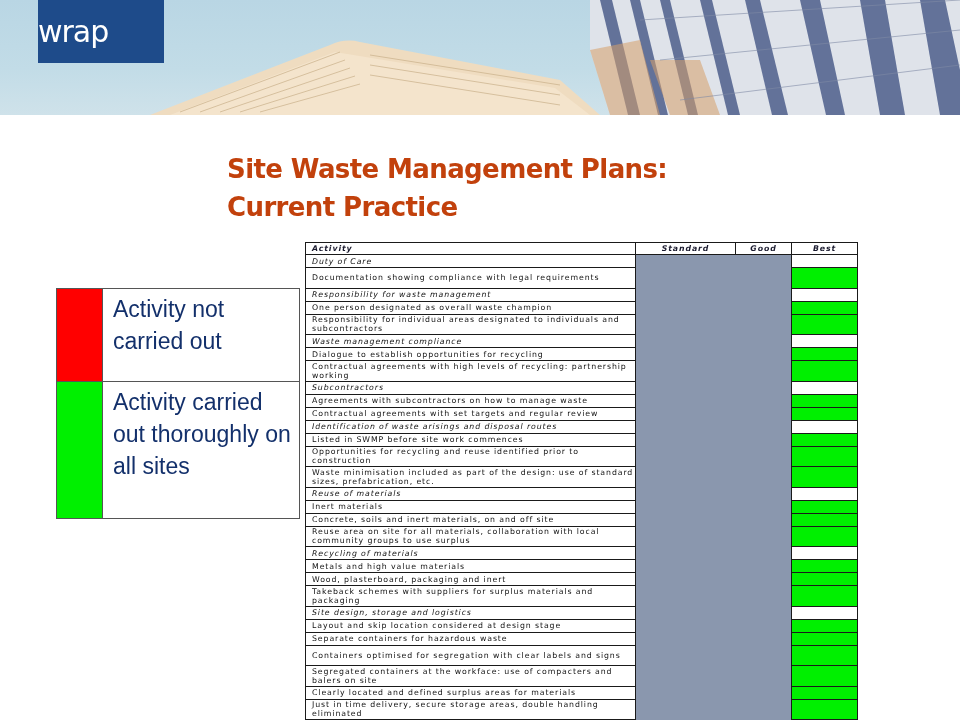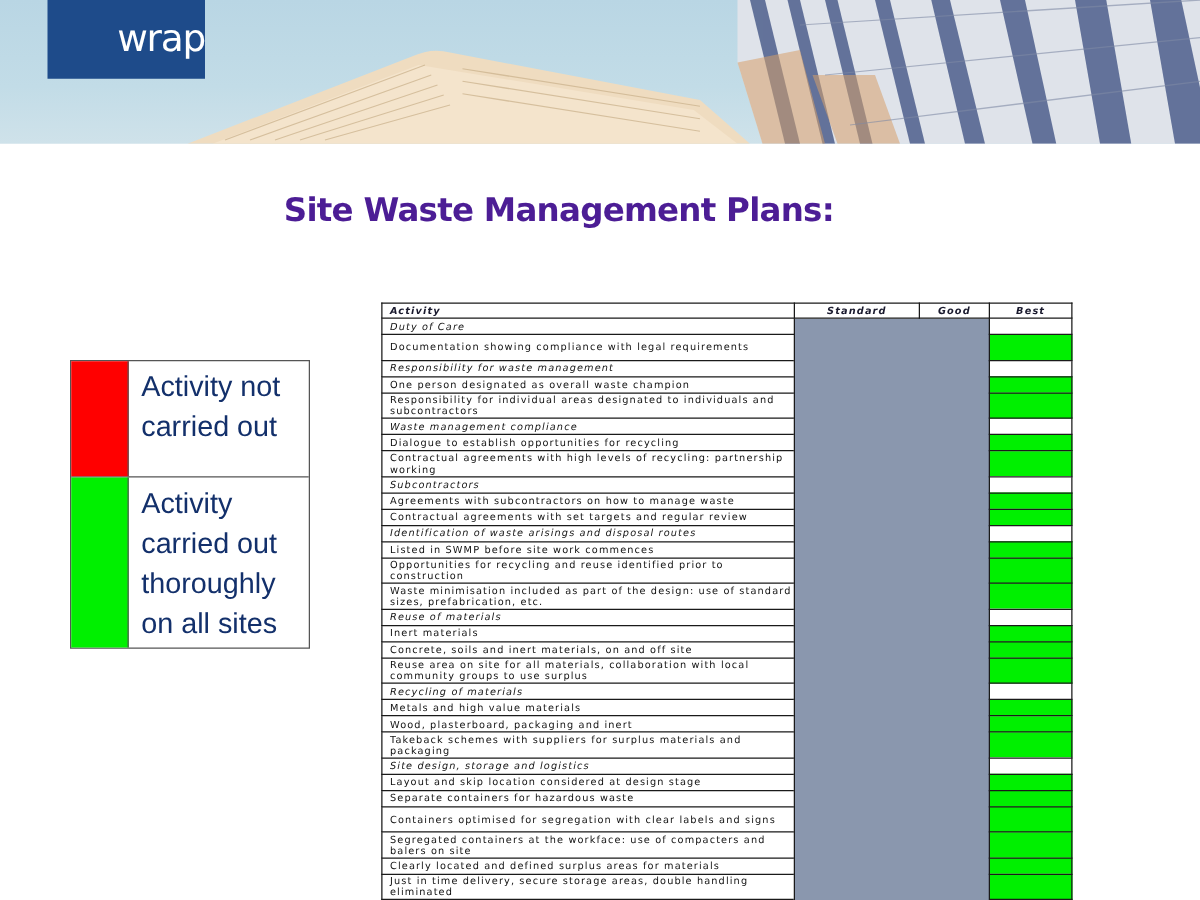--- a/index.html
+++ b/index.html
@@ -11,42 +11,42 @@
     position: absolute; left: 0; top: 0; width: 960px; height: 115px;
     background: linear-gradient(180deg, #b9d6e4 0%, #c2dce7 60%, #cfe2ea 100%);
     overflow: hidden;
   }
   .banner-building {
     position: absolute; left: 0; top: 0; width: 960px; height: 115px;
   }
   .logo-box {
     position: absolute; left: 38px; top: 0; width: 126px; height: 63px;
     background: #1e4b8a;
-    display: flex; align-items: center; justify-content: flex-end;
+    display: flex; align-items: center; justify-content: flex-start;
   }
   .logo-text {
     color: #ffffff; font-family: "DejaVu Sans", sans-serif; font-size: 30px;
     letter-spacing: -1px; font-weight: normal;
   }
   .tagline {
     position: absolute; left: 177px; top: 16px;
     color: #1e4b8a; font-family: "DejaVu Sans", sans-serif; font-weight: bold;
     font-size: 13.5px; line-height: 17px; letter-spacing: -0.3px;
   }
 
   
   .page-title {
     position: absolute; left: 227px; top: 150px;
-    color: #4c1d95; font-family: "DejaVu Sans", sans-serif; font-weight: bold;
+    color: #c2410c; font-family: "DejaVu Sans", sans-serif; font-weight: bold;
     font-size: 26px; line-height: 38px; letter-spacing: -0.6px;
   }
 
   
   .legend {
-    position: absolute; left: 56px; top: 288px; width: 192px;
+    position: absolute; left: 56px; top: 288px; width: 244px;
     border: 1px solid #555; border-collapse: collapse;
   }
   .legend-row { display: flex; border-top: 1px solid #555; }
   .legend-row:first-child { border-top: none; }
   .legend-swatch { width: 46px; flex: none; border-right: 1px solid #555; }
   .legend-text {
     padding: 4px 6px 0 10px; color: #13306b;
     font-family: "Liberation Sans", sans-serif; font-size: 23px; line-height: 32px;
   }
 
@@ -115,20 +115,21 @@
       <line x1="680" y1="100" x2="960" y2="65"></line>
     </g>
   </svg>
   <div class="logo-box">
     <span class="logo-text">wrap</span>
   </div>
 </div>
 
 <div class="page-title">
   <div>Site Waste Management Plans:</div>
+  <div>Current Practice</div>
 </div>
 
 <div class="legend">
   <div class="legend-row" style="height:92px">
     <div class="legend-swatch" style="background:#ff0000"></div>
     <div class="legend-text">Activity not carried out</div>
   </div>
   <div class="legend-row" style="height:137px">
     <div class="legend-swatch" style="background:#00f000"></div>
     <div class="legend-text">Activity carried out thoroughly on all sites</div>

